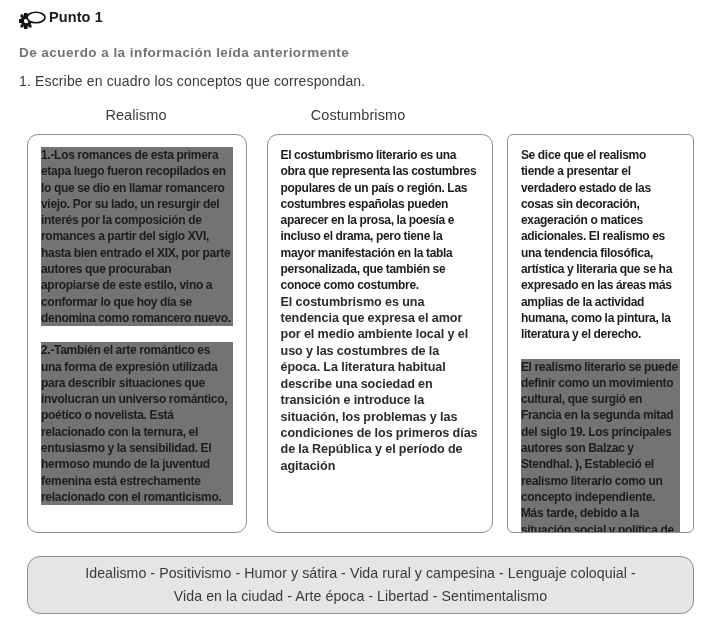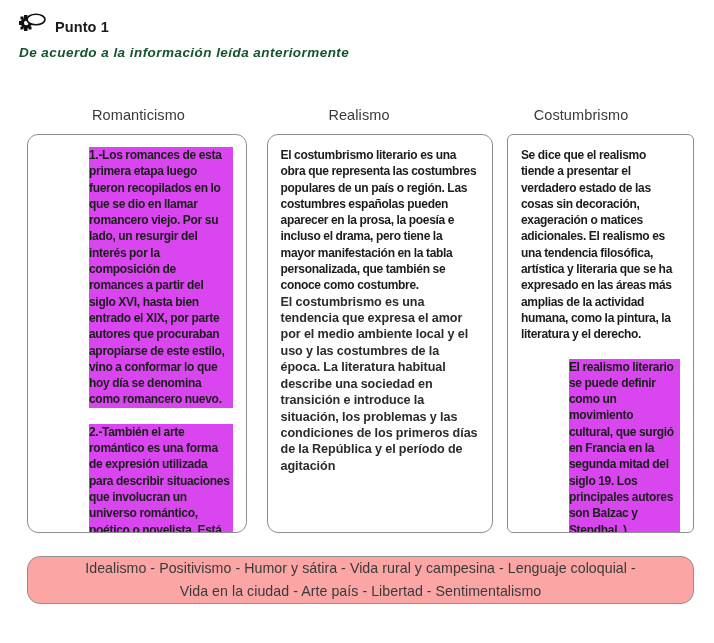--- a/index.html
+++ b/index.html
@@ -21,22 +21,21 @@
   
   .header-block {
     position: absolute;
     left: 19px;
     top: 10px;
     width: 676px;
   }
 
   .title-row {
     display: flex;
-    align-items: flex-end;
-    gap: 6px;
+    align-items: flex-start;
     height: 24px;
   }
 
   .gear-balloon-icon {
     width: 30px;
     height: 22px;
     display: block;
     flex: 0 0 auto;
   }
 
@@ -46,25 +45,24 @@
     color: #1a1a1a;
     letter-spacing: 0.1px;
     line-height: 1;
     font-family: "Liberation Sans", sans-serif;
   }
 
   .subtitle-text {
     margin-top: 12px;
     font-size: 13.5px;
     font-weight: bold;
-    color: #14532d;
+    color: #737373;
     letter-spacing: 0.45px;
     line-height: 1.1;
     font-family: "Liberation Sans", sans-serif;
-    font-style: italic;
   }
 
   .instruction-text {
     margin-top: 13px;
     font-size: 14px;
     font-weight: normal;
     color: #3a3a3a;
     letter-spacing: 0.15px;
     line-height: 1.1;
     font-family: "Liberation Sans", sans-serif;
@@ -141,37 +139,36 @@
     font-weight: bold;
     font-size: 12.6px;
     line-height: 16.4px;
     letter-spacing: -0.05px;
     color: #2b2b2b;
   }
 
   .para + .para { margin-top: 16px; }
 
   .para.highlight {
-    background: #d946ef;
+    background: #737373;
     box-decoration-break: clone;
-    margin-left: 48px;
     -webkit-box-decoration-break: clone;
   }
 
   
   .footer-box {
     position: absolute;
     left: 27px;
     top: 556px;
     width: 667px;
-    height: 48px;
+    height: 58px;
     box-sizing: border-box;
     border: 1px solid #8e8e8e;
     border-radius: 13px;
-    background: #fca5a5;
+    background: #e5e5e5;
     display: flex;
     align-items: center;
     justify-content: center;
   }
   .footer-text {
     font-size: 14.2px;
     line-height: 23px;
     color: #3a3a3a;
     text-align: center;
     font-family: "Liberation Sans", sans-serif;
@@ -200,24 +197,24 @@
       <circle cx="14.5" cy="22" r="11" fill="#111111"></circle>
       <circle cx="14.5" cy="22" r="4.6" fill="#ffffff"></circle>
 
       <ellipse cx="34" cy="15" rx="18" ry="10.5" fill="#ffffff" stroke="#111111" stroke-width="3.4"></ellipse>
     </svg>
     <span class="title-text">Punto 1</span>
   </div>
 
   <div class="subtitle-text">De acuerdo a la información leída anteriormente</div>
 
+  <div class="instruction-text">1. Escribe en cuadro los conceptos que correspondan.</div>
 </div>
 
 <div class="columns-headers">
-  <div class="col-head c1">Romanticismo</div>
   <div class="col-head c3">Realismo</div>
   <div class="col-head c2">Costumbrismo</div>
 </div>
 
 <div class="boxes-row">
 
   <div class="concept-box b1">
     <p class="para narrow highlight">1.-Los romances de esta primera etapa luego fueron recopilados en lo que se dio en llamar romancero viejo. Por su lado, un resurgir del interés por la composición de romances a partir del siglo XVI, hasta bien entrado el XIX, por parte autores que procuraban apropiarse de este estilo, vino a conformar lo que hoy día se denomina como romancero nuevo.</p>
     <p class="para narrow highlight">2.-También el arte romántico es una forma de expresión utilizada para describir situaciones que involucran un universo romántico, poético o novelista. Está relacionado con la ternura, el entusiasmo y la sensibilidad. El hermoso mundo de la juventud femenina está estrechamente relacionado con el romanticismo.</p>
   </div>
@@ -231,15 +228,15 @@
     <p class="para narrow">Se dice que el realismo tiende a presentar el verdadero estado de las cosas sin decoración, exageración o matices adicionales. El realismo es una tendencia filosófica, artística y literaria que se ha expresado en las áreas más amplias de la actividad humana, como la pintura, la literatura y el derecho.</p>
     <p class="para narrow highlight">El realismo literario se puede definir como un movimiento cultural, que surgió en Francia en la segunda mitad del siglo 19. Los principales autores son Balzac y Stendhal. ), Estableció el realismo literario como un concepto independiente. Más tarde, debido a la situación social y política de la época, esta tendencia comenzó en España y América Latina.</p>
   </div>
 
 </div>
 
 <div class="footer-box">
   <div class="footer-text">
     <span>Idealismo - Positivismo - Humor y sátira - Vida rural y campesina - Lenguaje coloquial -</span>
     <br>
-    <span>Vida en la ciudad - Arte país - Libertad - Sentimentalismo</span>
+    <span>Vida en la ciudad - Arte época - Libertad - Sentimentalismo</span>
   </div>
 </div>
 
 </body></html>

